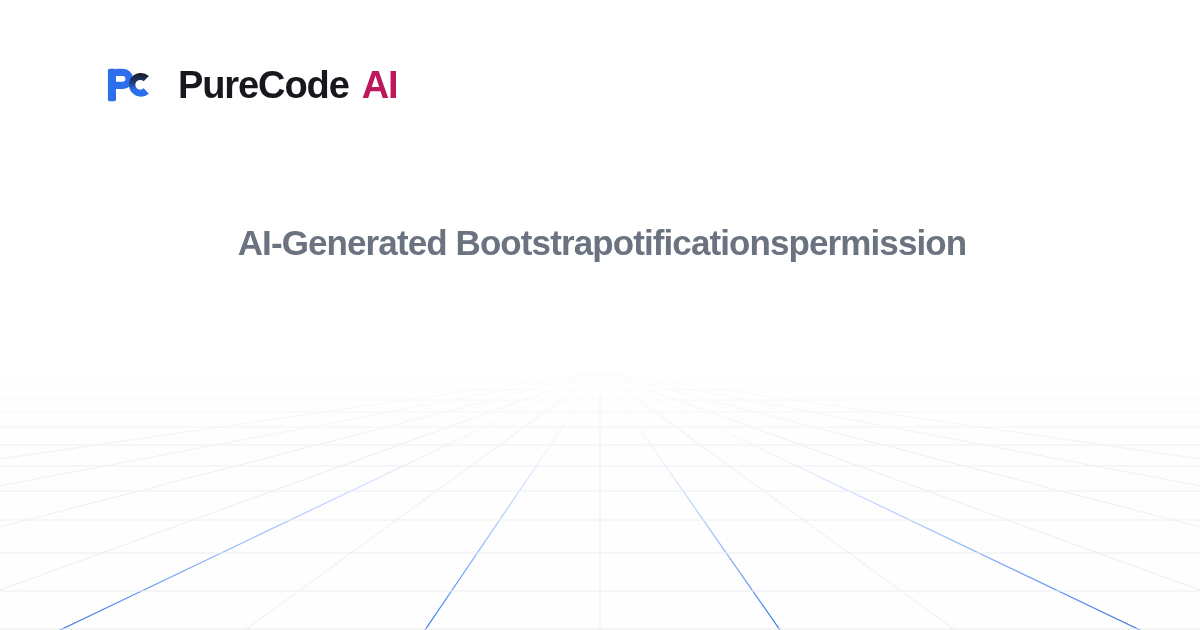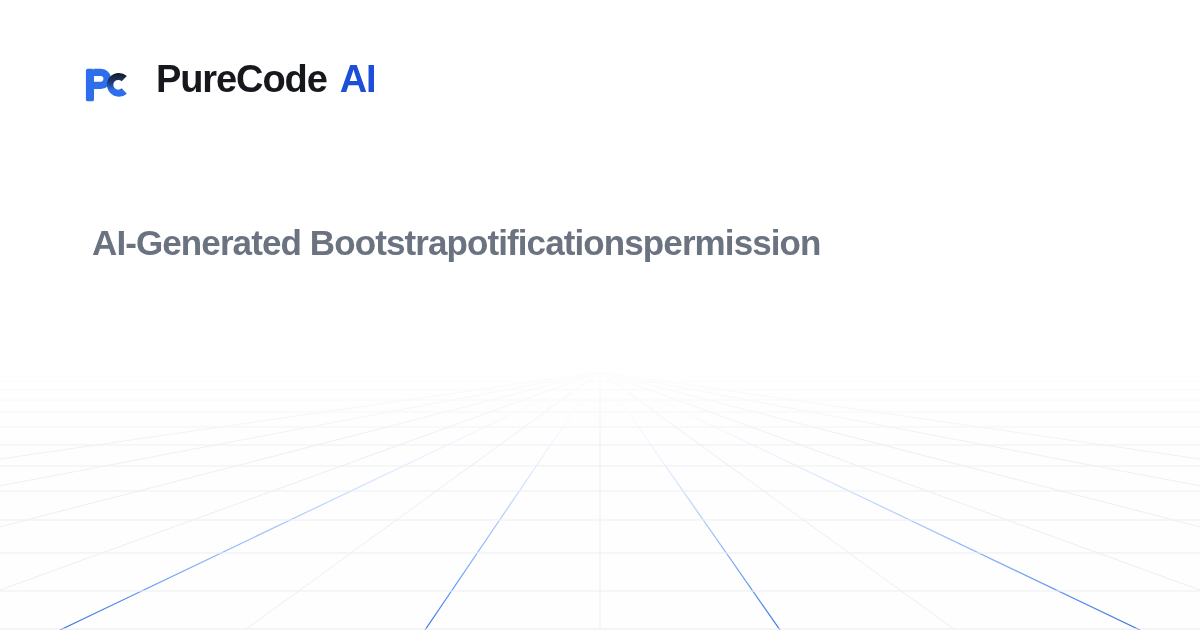--- a/index.html
+++ b/index.html
@@ -54,24 +54,24 @@
   #content {
     position:relative;
     z-index:3;
     width:1200px;
     height:630px;
   }
 
   
   #brand {
     position:absolute;
-    left:84px;
+    left:106px;
     top:60px;
     display:flex;
-    align-items:flex-start;
+    align-items:center;
     gap:22px;
   }
 
   #brand-mark {
     width:50px;
     height:50px;
     display:block;
     flex:none;
   }
 
@@ -80,37 +80,38 @@
     font-weight:700;
     letter-spacing:-1.1px;
     line-height:1;
     white-space:nowrap;
     display:flex;
     align-items:baseline;
     gap:13px;
   }
 
   .brand-name { color:#16181D; }
-  .brand-suffix { color:#1d4ed8; }
+  .brand-suffix { color:#be185d; }
 
   
   #headline-block {
     position:absolute;
     left:92px;
     top:222px;
     width:1020px;
   }
 
   #eyebrow {
     font-size:35px;
     font-weight:700;
     letter-spacing:-0.9px;
     line-height:1.18;
     color:#6B7280;
     white-space:nowrap;
+    text-align:center;
   }
 
   #headline {
     margin-top:16px;
     font-size:69px;
     font-weight:700;
     letter-spacing:-2.6px;
     line-height:1.08;
     color:#18181C;
     white-space:nowrap;

